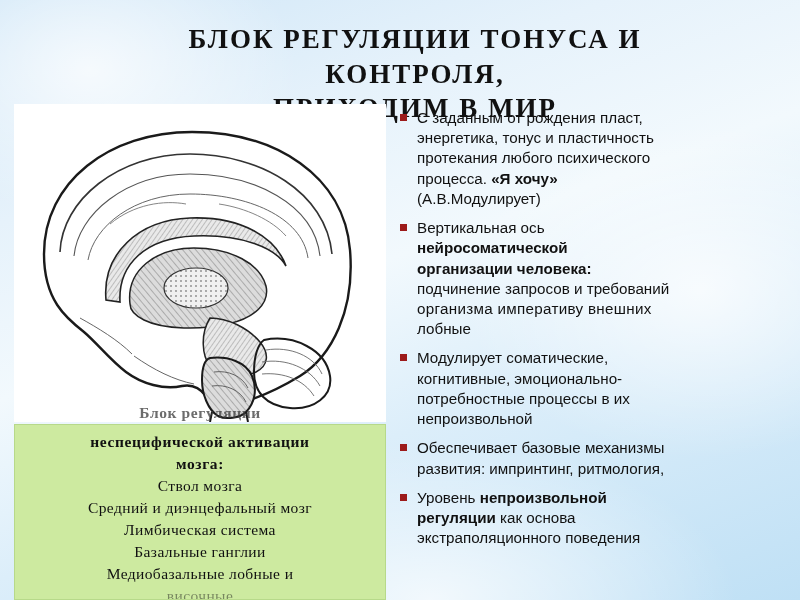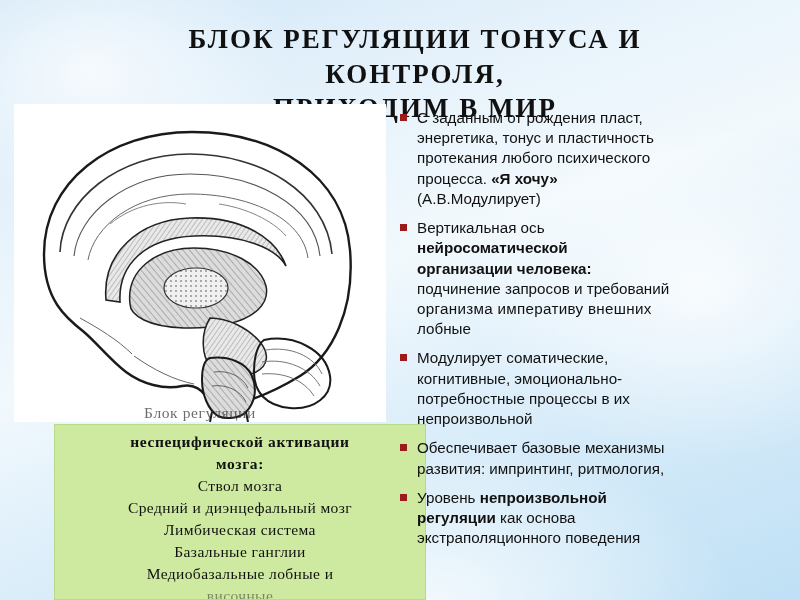--- a/index.html
+++ b/index.html
@@ -71,38 +71,37 @@
     border: 1px solid #b7d98a;
     box-sizing: border-box;
     padding: 6px 8px 0 8px;
     text-align: center;
     font-family: "Liberation Serif", serif;
     font-size: 15.5px;
     line-height: 1.42;
     color: #111;
     letter-spacing: 0.4px;
     overflow: hidden;
-    margin-left: 40px;
   }
   .green-box .gb-title {
     font-weight: bold;
     letter-spacing: 0.6px;
   }
   .green-box .gb-line { white-space: nowrap; }
   .green-box .clipped { opacity: 0.45; }
 
   
   .ghost-heading {
     position: absolute;
     left: 14px;
     top: 404px;
     width: 372px;
     text-align: center;
     font-family: "Liberation Serif", serif;
-    font-weight: normal;
+    font-weight: bold;
     font-size: 15.5px;
     color: #3b3b3b;
     letter-spacing: 0.6px;
     opacity: 0.75;
   }
 
   
   .bullets {
     position: absolute;
     left: 400px;

